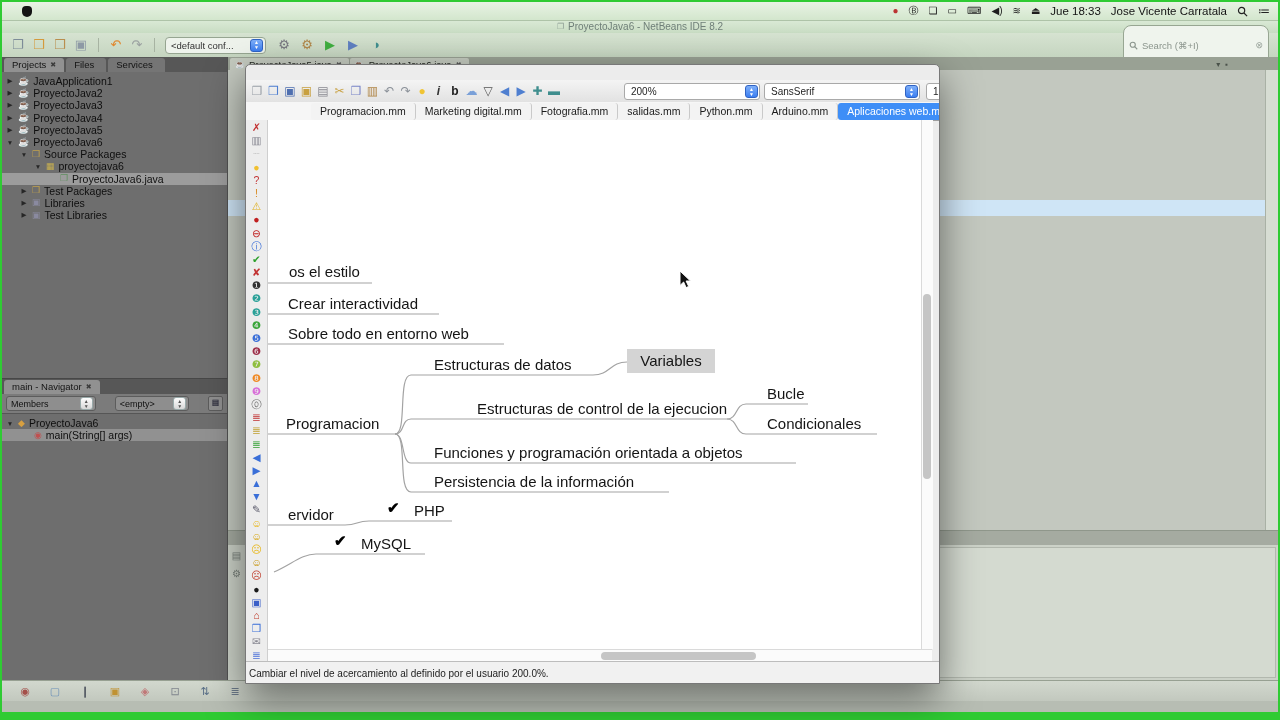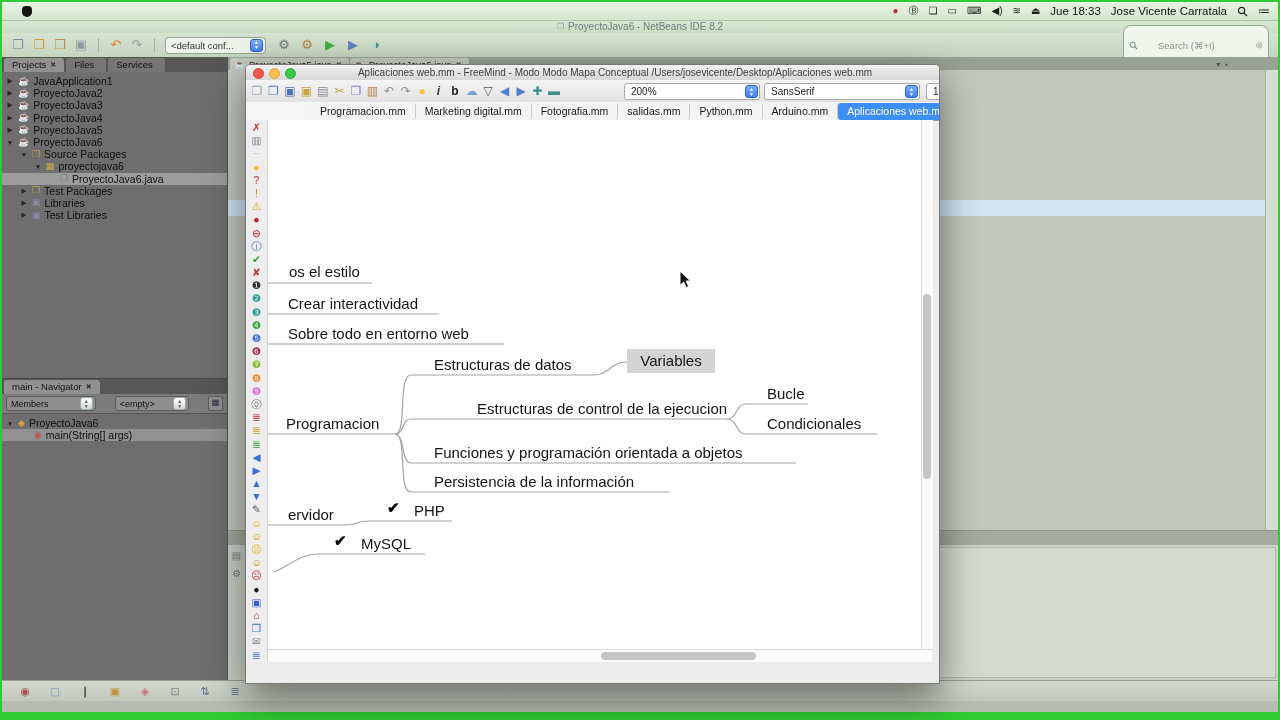--- a/index.html
+++ b/index.html
@@ -29,21 +29,21 @@
     display:flex;align-items:center;gap:7px;padding:0 9px;font-size:13px}
   .tb-ic{width:14px;text-align:center;line-height:14px}
   .tb-sep{width:1px;height:14px;background:#a7b3a2;margin:0 3px}
   .nb-combo{width:92px;height:15px;background:#eef3ec;border:1px solid #96a591;border-radius:4px;
     font-size:9.5px;color:#323232;display:flex;align-items:center;justify-content:space-between;padding:0 2px 0 5px}
   .stepper{width:11px;height:11px;border-radius:3px;background:linear-gradient(#fdfdfd,#d8d8d8);
     border:1px solid #9aa; color:#555;font-size:5px;line-height:5px;display:flex;flex-direction:column;
     align-items:center;justify-content:center}
   .stepper.blue{background:linear-gradient(#7fb0f9,#3c7ef1);border-color:#2f63c4;color:#fff}
   .nb-search{margin-left:auto;width:134px;height:14px;background:#eff4ed;border:1px solid #97a692;
-    border-radius:8px;display:flex;align-items:center;gap:20px;padding:12px 5px;font-size:9.5px;color:#8b958d}
+    border-radius:8px;display:flex;align-items:center;gap:4px;padding:12px 5px;font-size:9.5px;color:#8b958d}
   .nb-search .clear{margin-left:auto;font-size:9px;color:#98a29a}
 
   
   .projects-panel{position:absolute;left:0;top:38px;width:225px;height:321px;background:#6e6e6e;border-right:1px solid #525252}
   .panel-tabs{height:14px;background:#575757;display:flex;align-items:flex-end;gap:2px;padding:1px 2px 0}
   .panel-tab{color:#141414;font-size:9.5px;padding:1px 8px 2px;border-radius:3px 3px 0 0;
     display:flex;align-items:center;gap:4px;background:#757575}
   .panel-tab .closeg{font-size:7px;color:#3a3a3a}
   .tree{padding-top:3px;font-size:10.5px;color:#0e0e0e}
   .tree-row{height:12.2px;display:flex;align-items:center;gap:4px;padding-left:4px;white-space:nowrap}
@@ -407,26 +407,20 @@
       <span class="bb-ic" style="color: rgb(128, 134, 142);">⊡</span>
 
       <span class="bb-ic" style="color: rgb(90, 112, 136);">⇅</span>
 
       <span class="bb-ic" style="color: rgb(106, 120, 136);">≣</span>
 
   </div>
 </div>
 
 <div class="fm-window">
-  <div class="fm-titlebar">
-    <span class="tl-dot tl-red"></span>
-    <span class="tl-dot tl-yellow"></span>
-    <span class="tl-dot tl-green"></span>
-    <span class="fm-title">Aplicaciones web.mm - FreeMind - Modo Modo Mapa Conceptual /Users/josevicente/Desktop/Aplicaciones web.mm</span>
-  </div>
 
   <div class="fm-toolbar">
     <span style="display:flex;gap:4.5px">
 
         <span class="fm-tool" style="color: rgb(154, 160, 168);">❐</span>
 
         <span class="fm-tool" style="color: rgb(79, 127, 208);">❒</span>
 
         <span class="fm-tool" style="color: rgb(79, 111, 176);">▣</span>
 
@@ -652,19 +646,22 @@
 
     </div>
   </div>
 
   <div class="fm-vscroll">
     <div class="fm-vthumb"></div>
   </div>
   <div class="fm-hscroll">
     <div class="fm-hthumb"></div>
   </div>
+  <div class="fm-statusbar">
+    <span>Cambiar el nivel de acercamiento al definido por el usuario 200.0%.</span>
+  </div>
 </div>
 
 <div class="cursor">
   <svg width="13" height="19" viewBox="0 0 13 19">
     <path d="M1,1 L1,15.5 L4.6,12 L7.1,17.6 L9.7,16.4 L7.1,11 L11.5,11 Z" fill="#111" stroke="#fff" stroke-width="1"></path>
   </svg>
 </div>
 
 </body></html>

